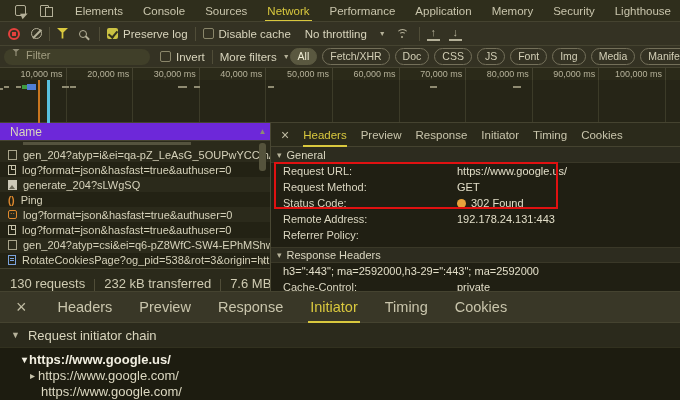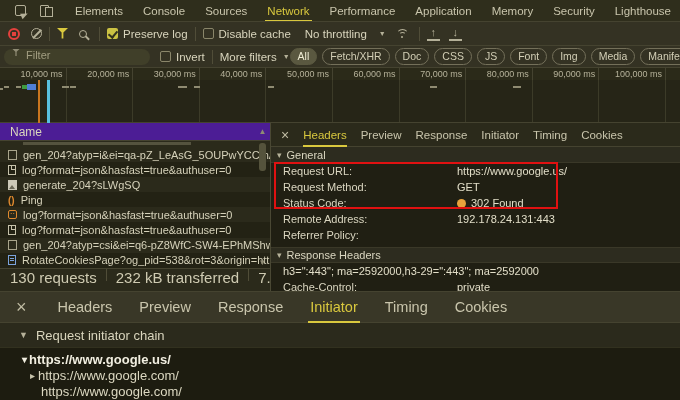--- a/index.html
+++ b/index.html
@@ -57,42 +57,42 @@
   #ruler { height:12px; background:#2b2a19; display:flex; }
   .tick { flex:0 0 66.6px; text-align:right; padding-right:3px; border-right:1px solid #454330; font-size:9px; color:#b6b29a; line-height:12px; white-space:nowrap; overflow:hidden; }
   #overview { position:relative; height:43px; background:#262517; border-bottom:1px solid #454330; }
   #ov-grid { position:absolute; inset:0; display:flex; }
   #ov-grid div { flex:0 0 66.6px; border-right:1px solid #3c3b28; height:100%; }
   .mark { position:absolute; }
 
   
   #main { display:flex; height:168px; }
   #left-panel { position:relative; width:271px; flex:0 0 271px; background:#242314; border-right:1px solid #4a4834; }
-  #name-header { height:18px; background:#4c1d95; border-bottom:1px solid #454330; display:flex; align-items:center; padding-left:10px; font-size:12px; color:#d9d5bd; }
+  #name-header { height:18px; background:#6d28d9; border-bottom:1px solid #454330; display:flex; align-items:center; padding-left:10px; font-size:12px; color:#d9d5bd; }
   #row-sliver { height:6px; background:#2b2a1b; position:relative; }
   #row-sliver .bar { position:absolute; left:23px; top:1px; width:168px; height:3px; background:#55533f; }
   .req { height:15.1px; display:flex; align-items:center; padding-left:8px; font-size:11px; color:#d6d2ba; white-space:nowrap; overflow:hidden; }
   .req:nth-child(odd) { background:#2b2a1b; }
   .req:nth-child(even) { background:#232214; }
   .req .txt { overflow:hidden; }
   .ric { flex:0 0 auto; margin-right:6px; position:relative; }
   .ic-blank { width:9px; height:10px; border:1px solid #a9a58c; }
   .ic-doc { width:8px; height:10px; border:1px solid #c6c2aa; }
   .ic-doc::after { content:""; position:absolute; top:0; right:0; width:3px; height:3px; background:#242314; border-left:1px solid #c6c2aa; border-bottom:1px solid #c6c2aa; }
   .ic-img { width:9px; height:10px; background:#cdc9b8; }
   .ic-img::after { content:""; position:absolute; left:1px; bottom:1px; border-left:3px solid transparent; border-right:3px solid transparent; border-bottom:4px solid #6b6857; }
   .ic-ping::before { content:"()"; color:#e08a2e; font-weight:bold; font-size:10px; }
   .ic-report { width:9px; height:9px; border:1.5px solid #e08a2e; border-radius:2px; }
   .ic-report::after { content:"• •"; position:absolute; left:0; right:0; top:0; font-size:4px; color:#e08a2e; text-align:center; line-height:6px; letter-spacing:0; }
   .ic-html { width:8px; height:10px; border:1px solid #7ba3dc; }
   .ic-html::after { content:""; display:block; margin:2px 1px 0; height:1px; background:#7ba3dc; box-shadow:0 2px 0 #7ba3dc; }
   #list-scrollbar { position:absolute; right:2px; top:4px; bottom:24px; width:11px; }
   .scroll-arrow { position:absolute; left:0; width:11px; text-align:center; font-size:8px; color:#8f8b74; }
   #scroll-thumb { position:absolute; left:2px; top:16px; width:7px; height:28px; background:#55533c; border-radius:3px; }
-  #summary-bar { position:absolute; left:0; right:0; bottom:0; height:23px; background:#2b2a1b; border-top:1px solid #454330; display:flex; align-items:flex-start; padding-left:10px; font-size:15px; color:#cfcbb2; white-space:nowrap; overflow:hidden; }
+  #summary-bar { position:absolute; left:0; right:0; bottom:0; height:23px; background:#2b2a1b; border-top:1px solid #454330; display:flex; align-items:flex-end; padding-left:10px; font-size:13px; color:#cfcbb2; white-space:nowrap; overflow:hidden; }
   .vsep2 { width:1px; height:12px; background:#504d38; margin:0 9px; flex:0 0 auto; }
 
   
   #right-panel { flex:1; background:#201f13; overflow:hidden; position:relative; }
   .dtabbar { height:24px; background:#2b2a1b; border-bottom:1px solid #454330; display:flex; align-items:center; padding-left:10px; gap:14px; }
   .dtab { position:relative; height:24px; display:flex; align-items:center; font-size:11.5px; color:#c9c5ac; flex:0 0 auto; }
   .dtab.active { color:#d9c83e; }
   .dtab.active::after { content:""; position:absolute; left:0; right:0; bottom:0; height:2px; background:#d9c83e; }
   .xclose { color:#c0bca3; font-size:14px; line-height:1; flex:0 0 auto; }
   .sect { height:16px; display:flex; align-items:center; padding-left:6px; background:#2d2c1f; border-bottom:1px solid #3a3828; font-size:11px; color:#dad6c0; gap:5px; }
@@ -104,21 +104,21 @@
   #rh-section { margin-top:4px; border-top:1px solid #3a3828; }
   #red-box { position:absolute; left:274px; top:162px; width:284px; height:47px; border:2px solid #e01111; z-index:6; pointer-events:none; }
 
   
   #bottom-pane { height:109px; background:#1d1c10; border-top:1px solid #454330; }
   #bottom-tabbar { height:31px; background:#393727; border-bottom:1px solid #454330; display:flex; align-items:center; padding-left:16px; gap:27px; }
   .btab { position:relative; height:31px; display:flex; align-items:center; font-size:14.5px; color:#c9c5ac; flex:0 0 auto; }
   .btab.active { color:#d9c83e; }
   .btab.active::after { content:""; position:absolute; left:-2px; right:-2px; bottom:0; height:2px; background:#d9c83e; }
   .xclose-big { color:#c0bca3; font-size:18px; line-height:1; flex:0 0 auto; margin-right:4px; }
-  #init-hdr { height:25px; background:#2b2a1c; border-bottom:1px solid #32311f; display:flex; align-items:center; padding-left:19px; font-size:13px; color:#d9d5bd; gap:8px; }
+  #init-hdr { height:25px; background:#2b2a1c; border-bottom:1px solid #32311f; display:flex; align-items:center; padding-left:11px; font-size:13px; color:#d9d5bd; gap:8px; }
   #init-hdr::before { content:"▼"; font-size:9px; color:#b6b29a; }
   .chain-row { height:16px; display:flex; align-items:center; font-size:13px; color:#dcd8c1; white-space:nowrap; }
   .chain-row.root { padding-left:22px; font-weight:bold; color:#f1eee0; }
   .chain-row.root::before { content:"▾"; font-size:10px; margin-right:2px; color:#f1eee0; }
   .chain-row.child { padding-left:30px; }
   .chain-row.child::before { content:"▸"; font-size:10px; margin-right:3px; color:#c9c5ac; }
   .chain-row.leaf { padding-left:41px; }
 </style>
 </head>
 <body>

